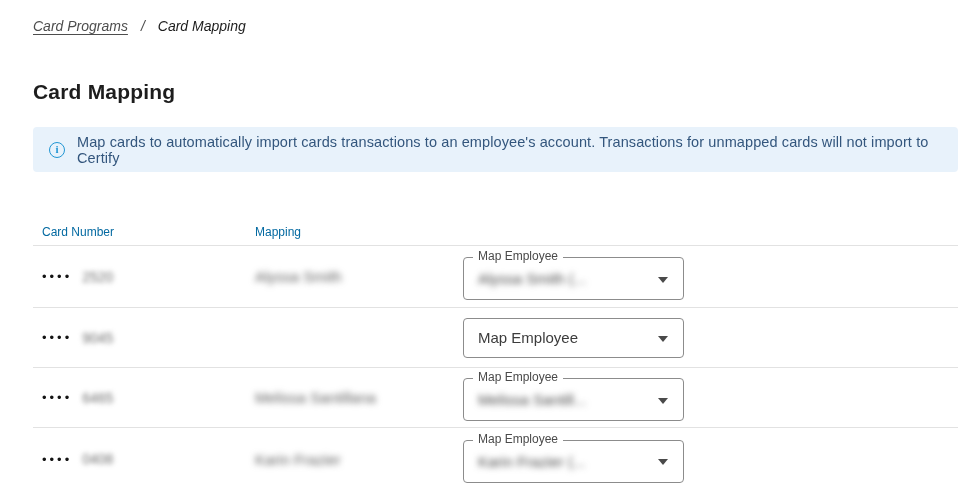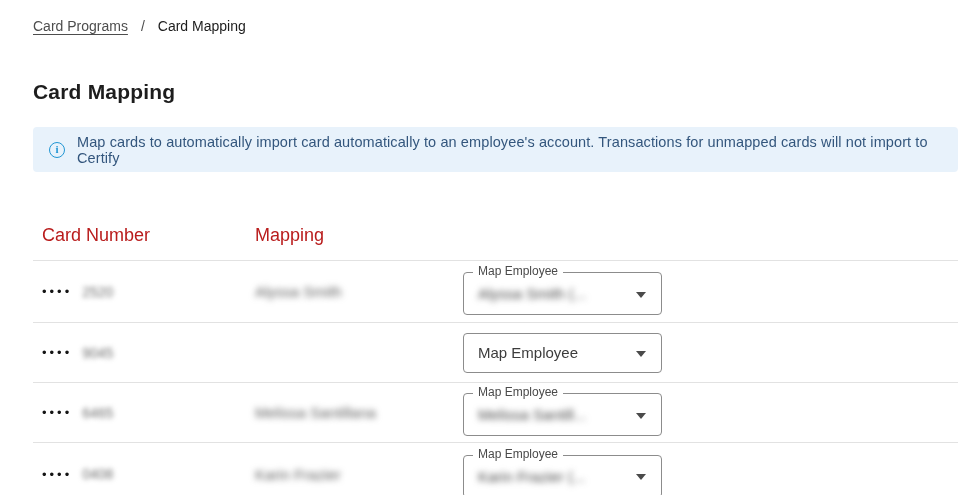--- a/index.html
+++ b/index.html
@@ -1,55 +1,55 @@
 <!DOCTYPE html>
 <html><head>
 <meta charset="utf-8">
 <style>
   * { box-sizing: border-box; margin: 0; padding: 0; }
   html, body { width: 972px; height: 495px; overflow: hidden; background: #ffffff;
     font-family: "Liberation Sans", sans-serif; }
   .content { margin: 0 14px 0 33px; width: 925px; }
 
   
-  .breadcrumb { padding-top: 18px; font-size: 14px; color: #4d4d4d; display: flex; align-items: baseline; }
+  .breadcrumb { padding-top: 18px; font-size: 14px; color: #4d4d4d; display: flex; align-items: baseline; font-style: italic; }
   .crumb-link { color: #4d4d4d; text-decoration: underline; text-underline-offset: 3px; cursor: pointer; }
   .crumb-sep { margin: 0 13px; color: #4d4d4d; }
   .crumb-current { color: #1c1c1c; }
 
   
   .page-title { margin-top: 46px; font-size: 21px; font-weight: bold; color: #1d1d1d; letter-spacing: 0.2px; }
 
   
   .banner { margin-top: 23px; height: 45px; background: #e8f2fb; border-radius: 4px;
     display: flex; align-items: center; padding: 0 16px; }
   .info-icon { flex: 0 0 auto; width: 16px; height: 16px; border: 1.6px solid #2196d3; border-radius: 50%;
     color: #2196d3; font-size: 11px; font-weight: bold; line-height: 13px; text-align: center;
     font-family: "Liberation Serif", serif; }
   .banner-text { margin-left: 12px; font-size: 14.5px; color: #33567d; letter-spacing: 0.1px; }
 
   
   .grid-cols { display: grid; grid-template-columns: 213px 208px 1fr; padding-left: 9px; }
-  .thead { padding-top: 53px; padding-bottom: 14px; border-bottom: 1px solid #e2e2e2;
-    font-size: 18px; color: #b91c1c; }
+  .thead { padding-top: 53px; padding-bottom: 6px; border-bottom: 1px solid #e2e2e2;
+    font-size: 12px; color: #0369a1; }
   .trow { border-bottom: 1px solid #e2e2e2; align-items: center; }
   .row-1 { height: 62px; }
   .row-2, .row-3 { height: 60px; }
   .row-4 { height: 62px; border-bottom: none; }
 
   .card-cell { display: flex; align-items: center; }
   .mask { font-size: 13px; letter-spacing: 3px; color: #141414; }
   .last4 { margin-left: 10px; font-size: 14px; color: #6e6e6e; }
   .holder { font-size: 15px; color: #5f5f5f; }
 
   .redacted { filter: blur(3px); }
   .redacted-sm { filter: blur(2.6px); }
 
   
-  .dd { position: relative; width: 199px; background: #fff; border: 1px solid #8c8c8c;
+  .dd { position: relative; width: 221px; background: #fff; border: 1px solid #8c8c8c;
     border-radius: 4px; cursor: pointer; }
   .dd-labeled { height: 43px; margin-top: 4px; }
   .dd-plain { height: 40px; }
   .dd-legend { position: absolute; top: -8px; left: 9px; background: #ffffff; padding: 0 5px;
     font-size: 12px; color: #4a4a4a; line-height: 1.1; white-space: nowrap; }
   .dd-value { position: absolute; left: 14px; right: 36px; top: 0; bottom: 0;
     display: flex; align-items: center; font-size: 15px; color: #474747; overflow: hidden; white-space: nowrap; }
   .dd-plain .dd-value { color: #3c3c3c; }
   .caret { position: absolute; right: 15px; top: 50%; margin-top: -2px; width: 0; height: 0;
     border-left: 5px solid transparent; border-right: 5px solid transparent; border-top: 6px solid #4a4a4a; }
@@ -62,21 +62,21 @@
   <div class="breadcrumb">
     <span class="crumb-link">Card Programs</span>
     <span class="crumb-sep">/</span>
     <span class="crumb-current">Card Mapping</span>
   </div>
 
   <h1 class="page-title">Card Mapping</h1>
 
   <div class="banner">
     <span class="info-icon">i</span>
-    <span class="banner-text">Map cards to automatically import card automatically to an employee's account. Transactions for unmapped cards will not import to Certify</span>
+    <span class="banner-text">Map cards to automatically import cards transactions to an employee's account. Transactions for unmapped cards will not import to Certify</span>
   </div>
 
   <div class="thead grid-cols">
     <span>Card Number</span>
     <span>Mapping</span>
   </div>
 
   <div class="trow row-1 grid-cols">
     <div class="card-cell">
       <span class="mask">••••</span>

